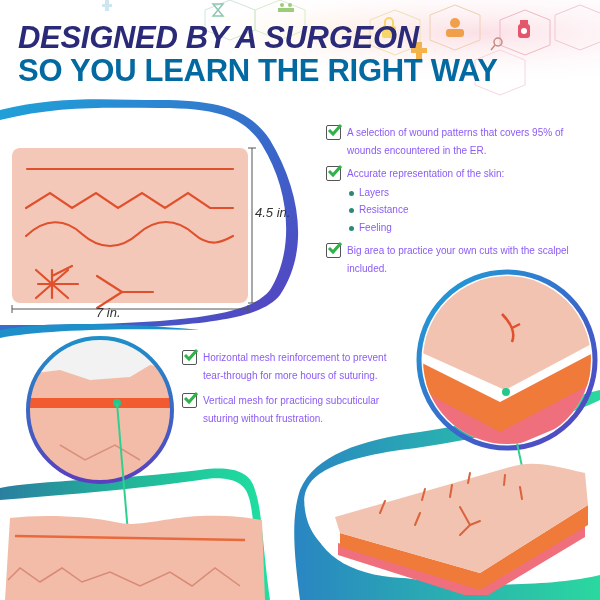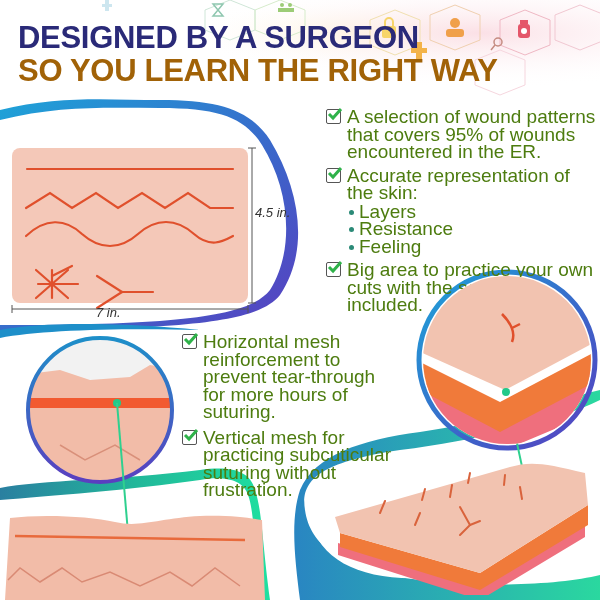--- a/index.html
+++ b/index.html
@@ -1,21 +1,21 @@
 <!DOCTYPE html>
 <html><head>
 <meta charset="utf-8">
 <style>
   html,body{margin:0;padding:0;}
   body{width:600px;height:600px;position:relative;overflow:hidden;background:#ffffff;font-family:"Liberation Sans",sans-serif;}
   .abs{position:absolute;}
   .headline{left:18px;font-family:"Liberation Sans",sans-serif;font-weight:bold;font-size:31px;letter-spacing:-0.3px;white-space:nowrap;line-height:1;}
-  .h1{top:22px;color:#2a2a78;}
-  .h2{top:55px;color:#a16207;}
-  .bullets{font-size:19px;color:#4d7c0f;line-height:17.5px;}
+  .h1{top:22px;color:#2a2a78;font-style:italic;}
+  .h2{top:55px;color:#0369a1;}
+  .bullets{font-size:10px;color:#8b5cf6;line-height:17.5px;margin-top:16px;}
   .bitem{display:flex;align-items:flex-start;margin-bottom:6px;}
   .chk{width:13px;height:13px;border:1.5px solid #555;border-radius:2px;margin-right:6px;margin-top:1px;flex:0 0 auto;position:relative;background:#fff;}
   .chk svg{position:absolute;left:-1px;top:-3px;}
   .sub{list-style:none;margin:1px 0 0 0;padding:0;}
   .sub li{position:relative;padding-left:12px;}
   .sub li::before{content:"";position:absolute;left:2px;top:7px;width:5px;height:5px;border-radius:50%;background:#2b8a77;}
   .dim{font-size:13px;color:#333;font-style:italic;}
 </style>
 </head>
 <body>

